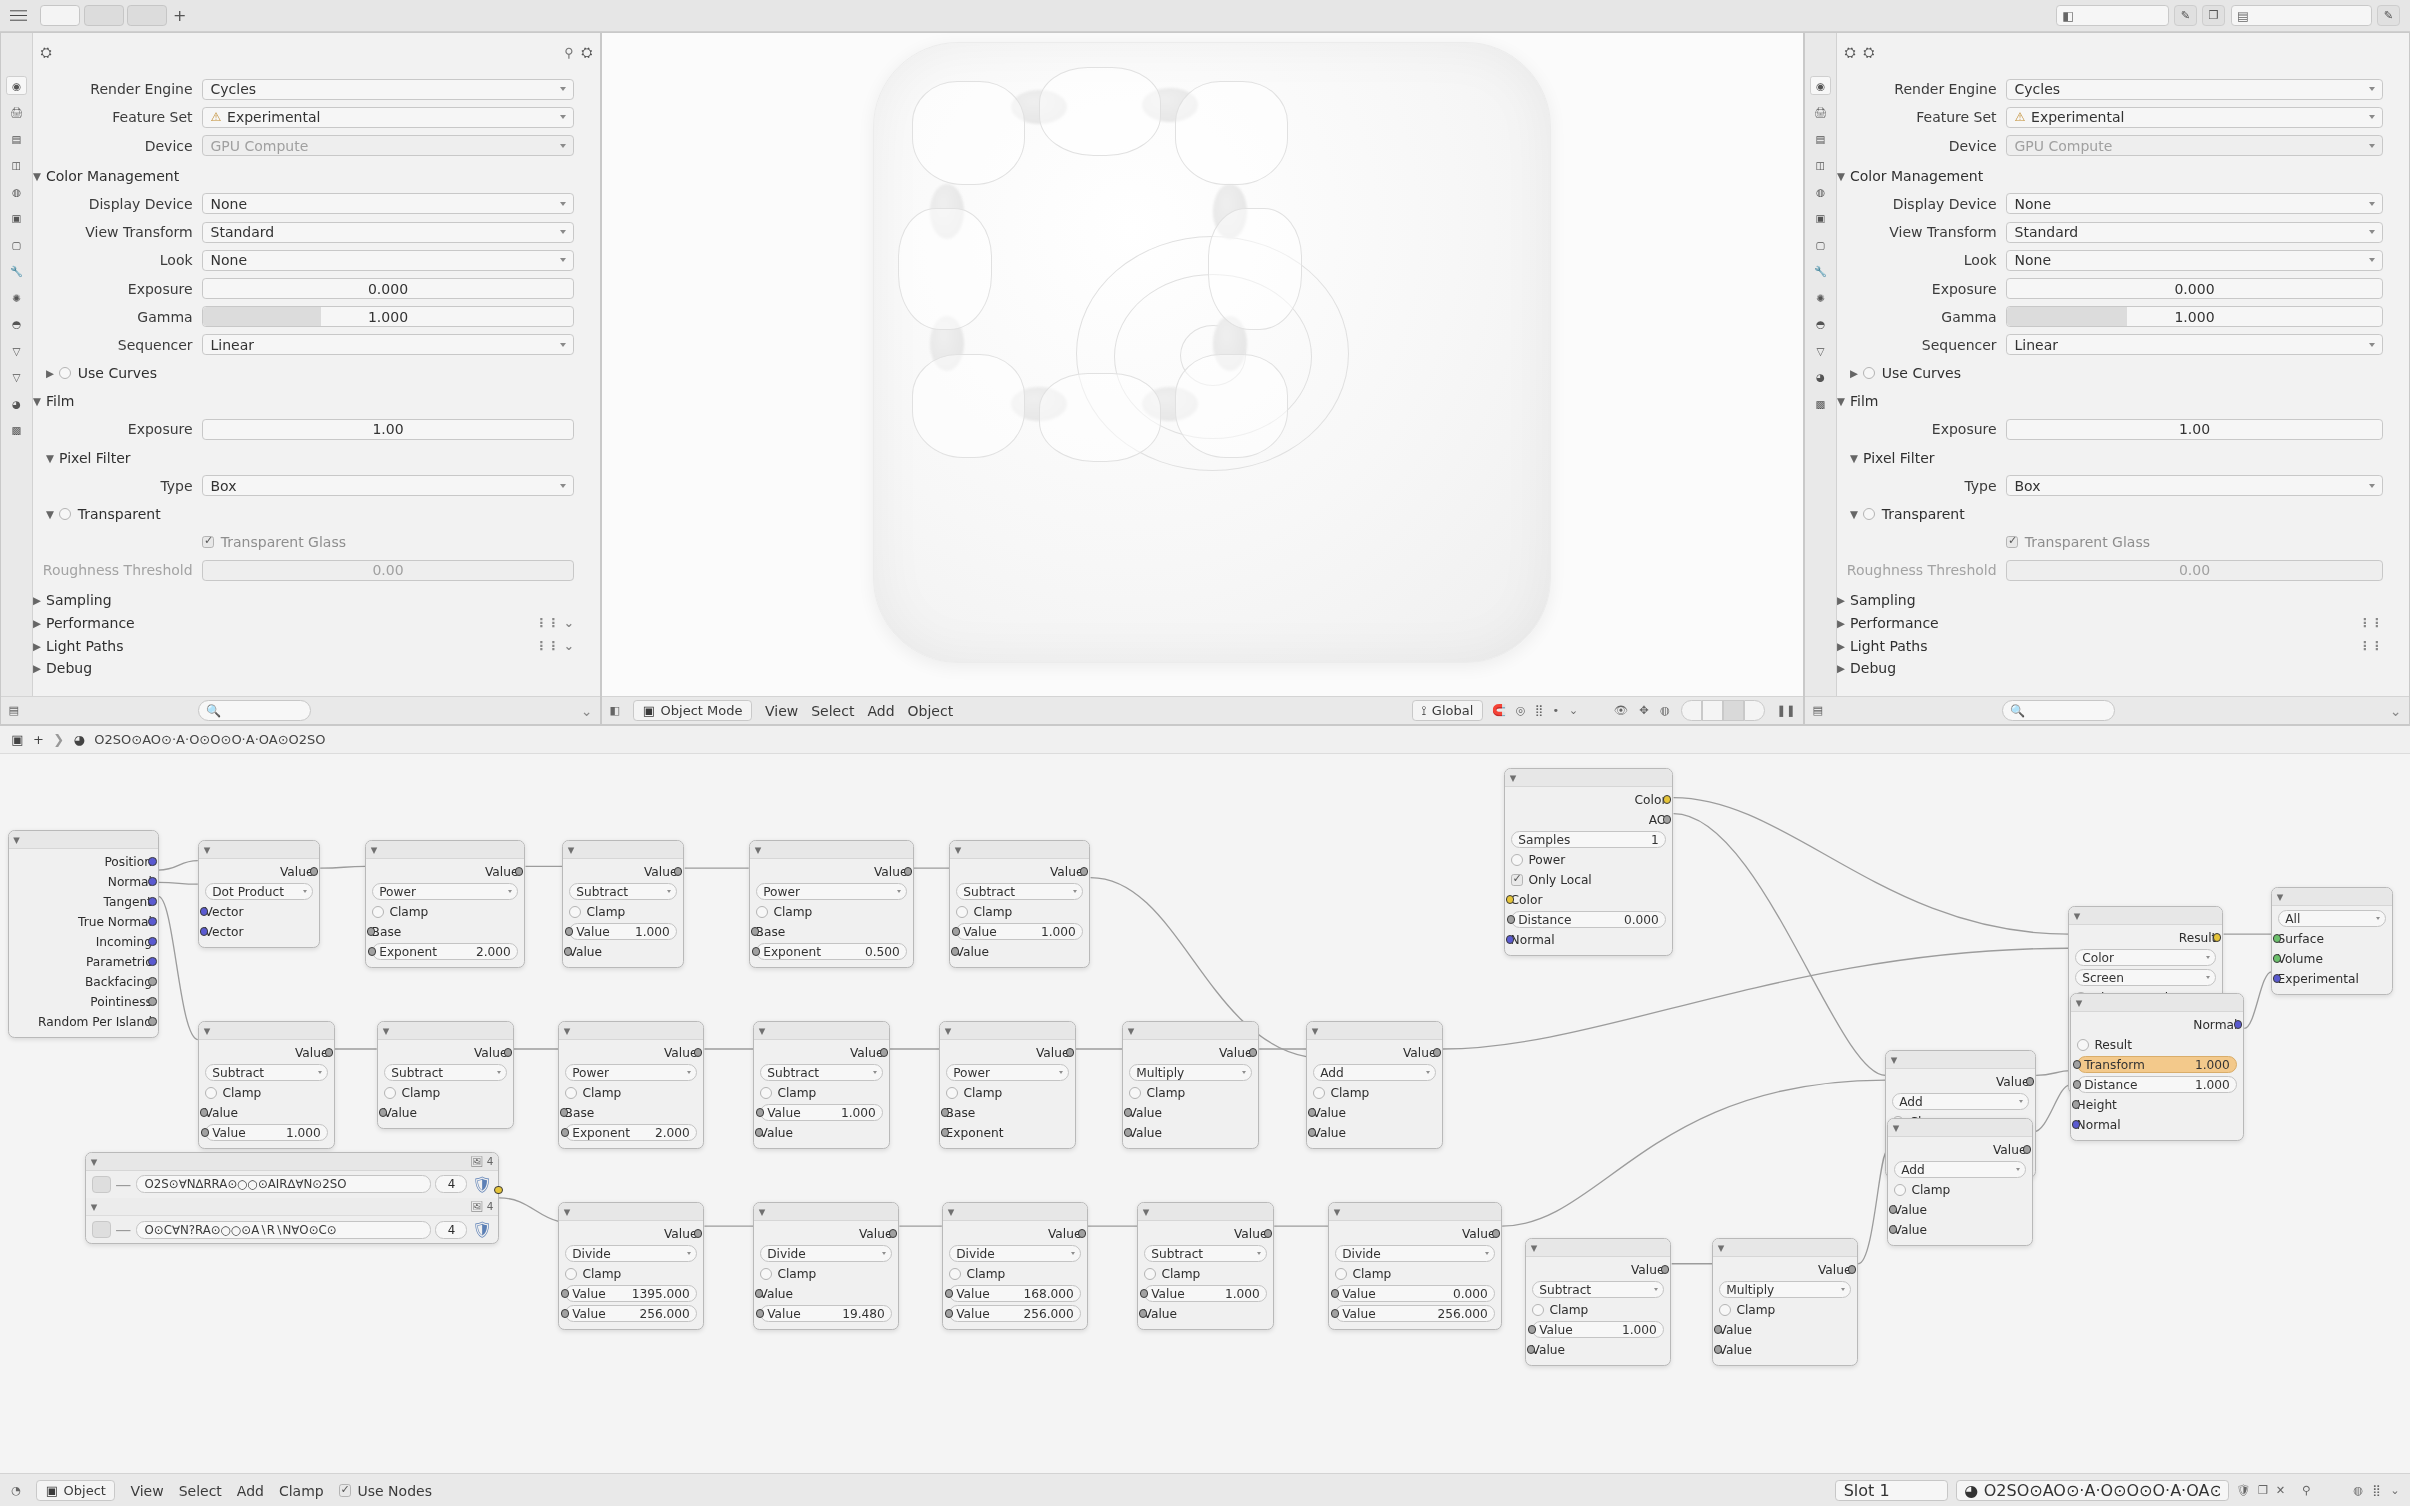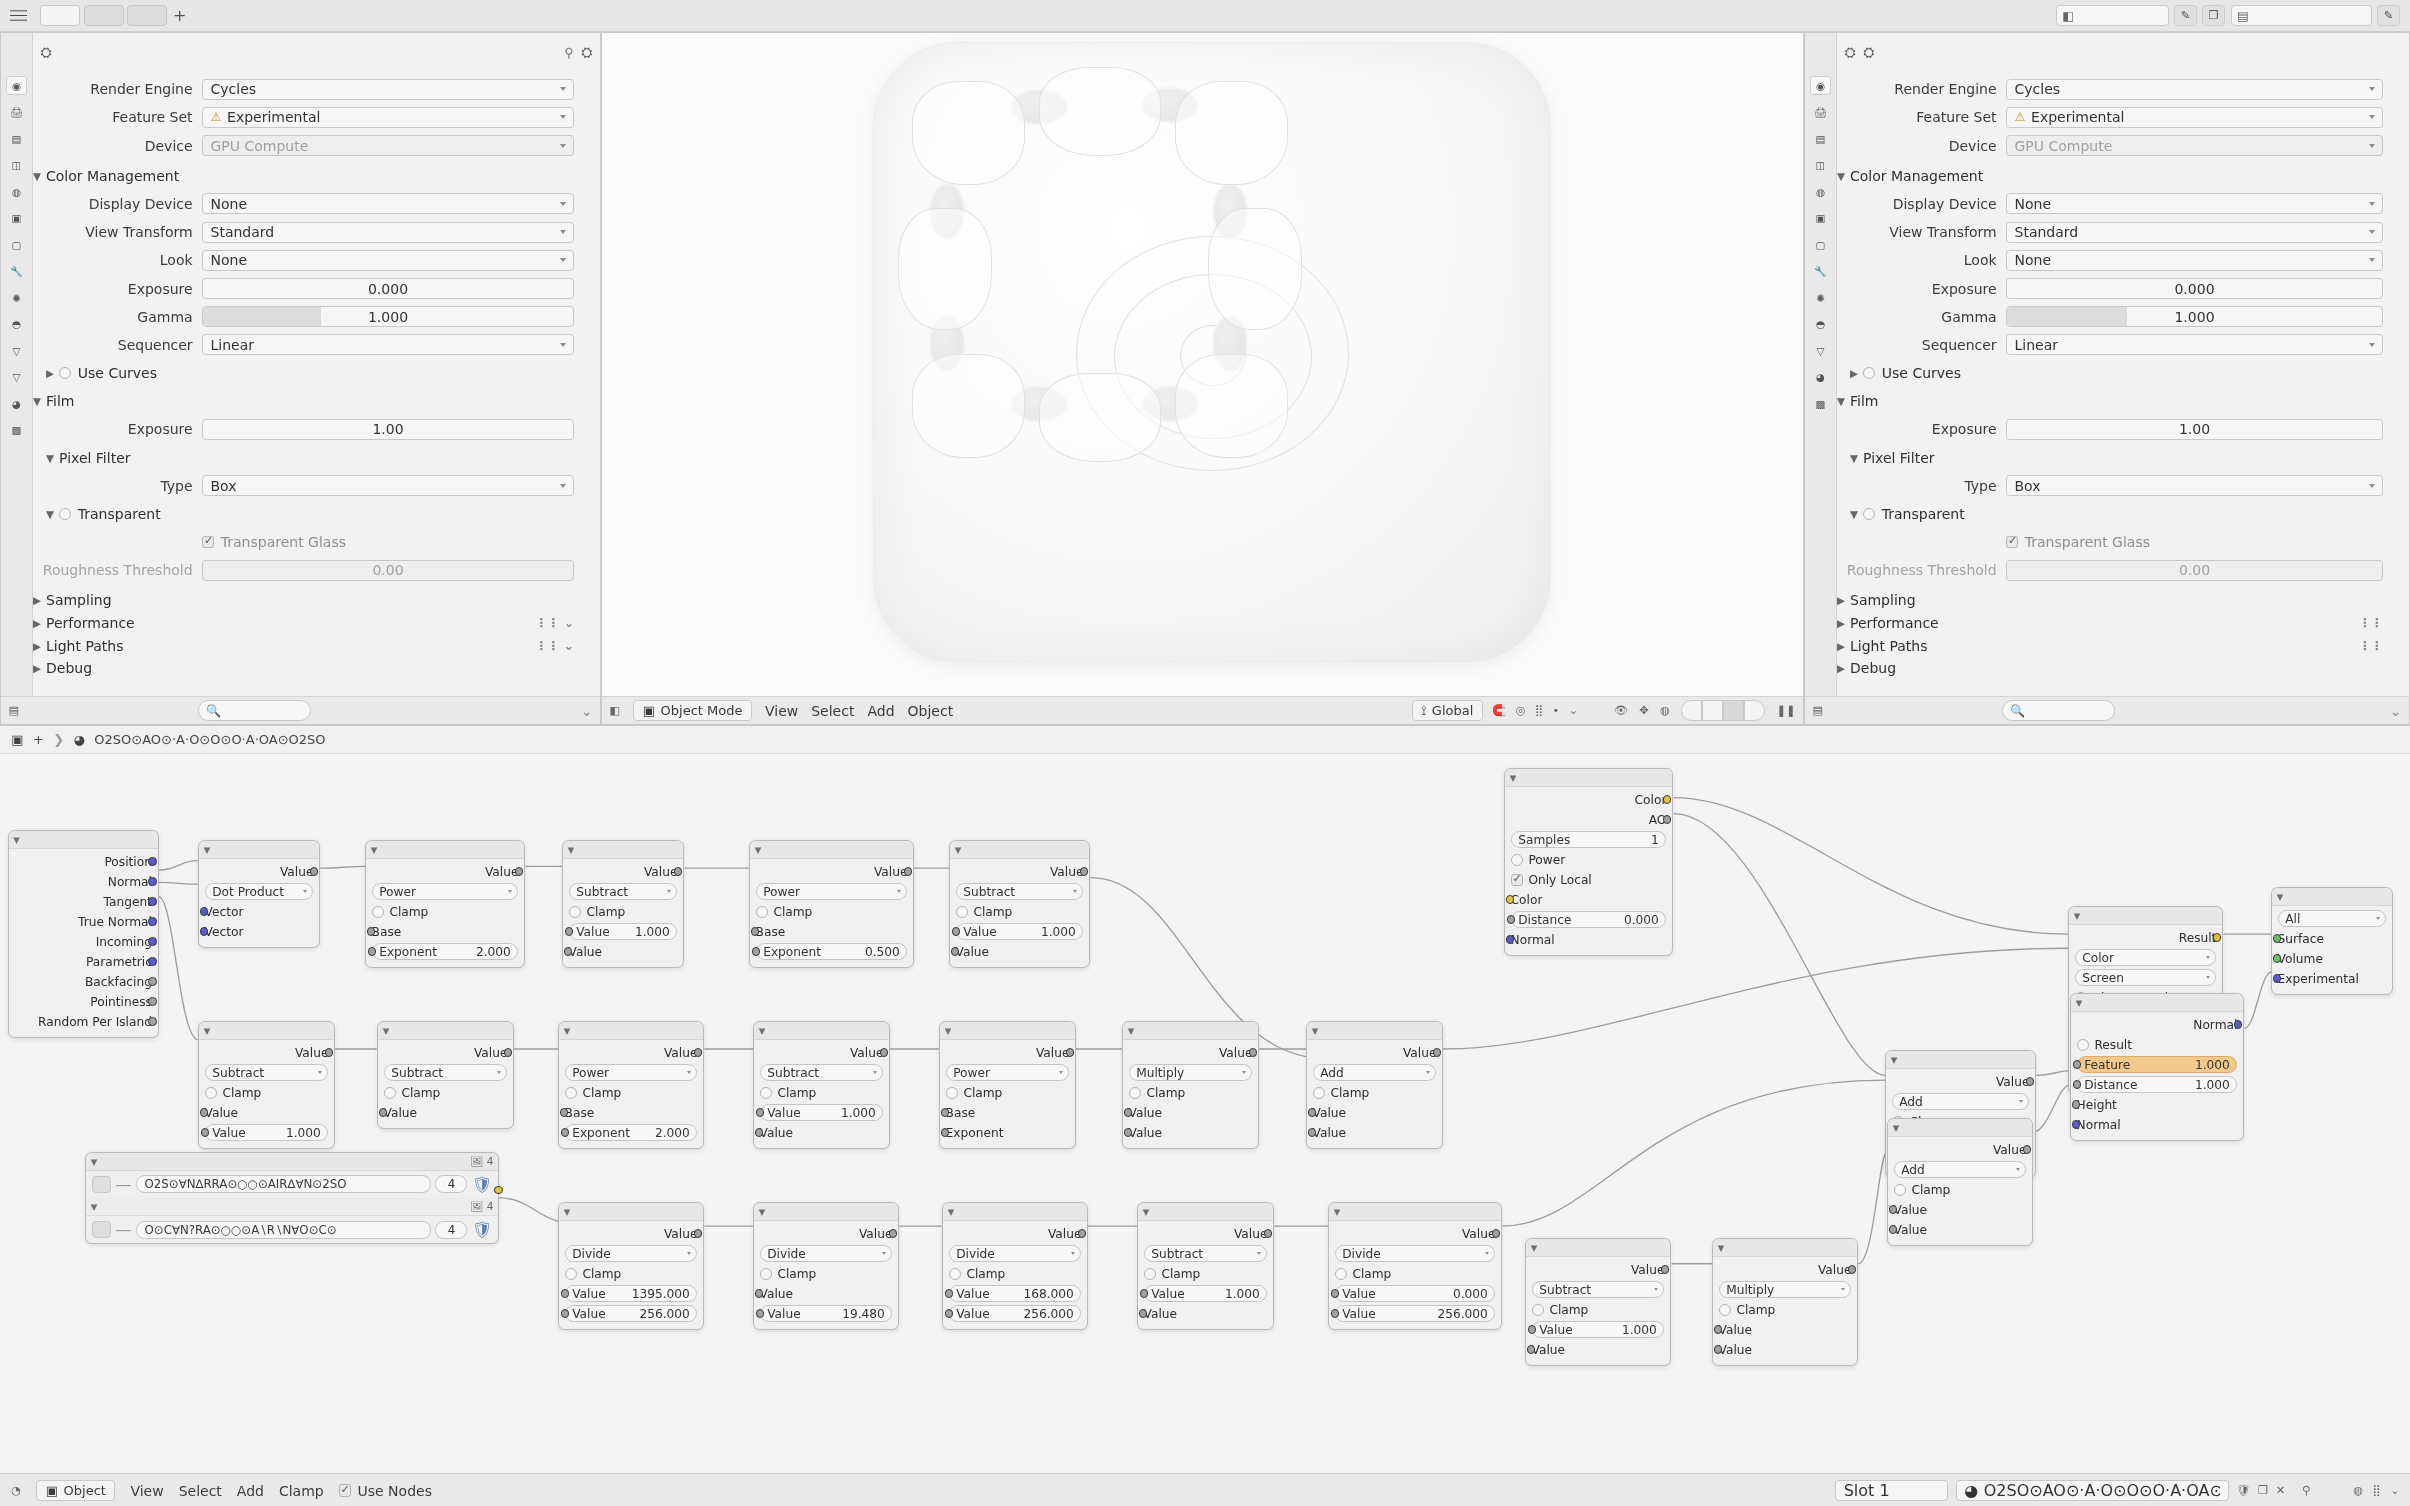--- a/index.html
+++ b/index.html
@@ -1182,21 +1182,21 @@
             </div>
           <div class="nrow">
               <span class="ncheck">
                 <span class="radio"></span>
                 <span>Result</span>
               </span>
             </div>
           <div class="nrow">
               <div class="nwidget two orange">
                 <span class="sock l s-gray"></span>
-                <span>Feature</span>
+                <span>Transform</span>
                 <span>1.000</span>
               </div>
             </div>
           <div class="nrow">
               <div class="nwidget two">
                 <span class="sock l s-gray"></span>
                 <span>Distance</span>
                 <span>1.000</span>
               </div>
             </div>

